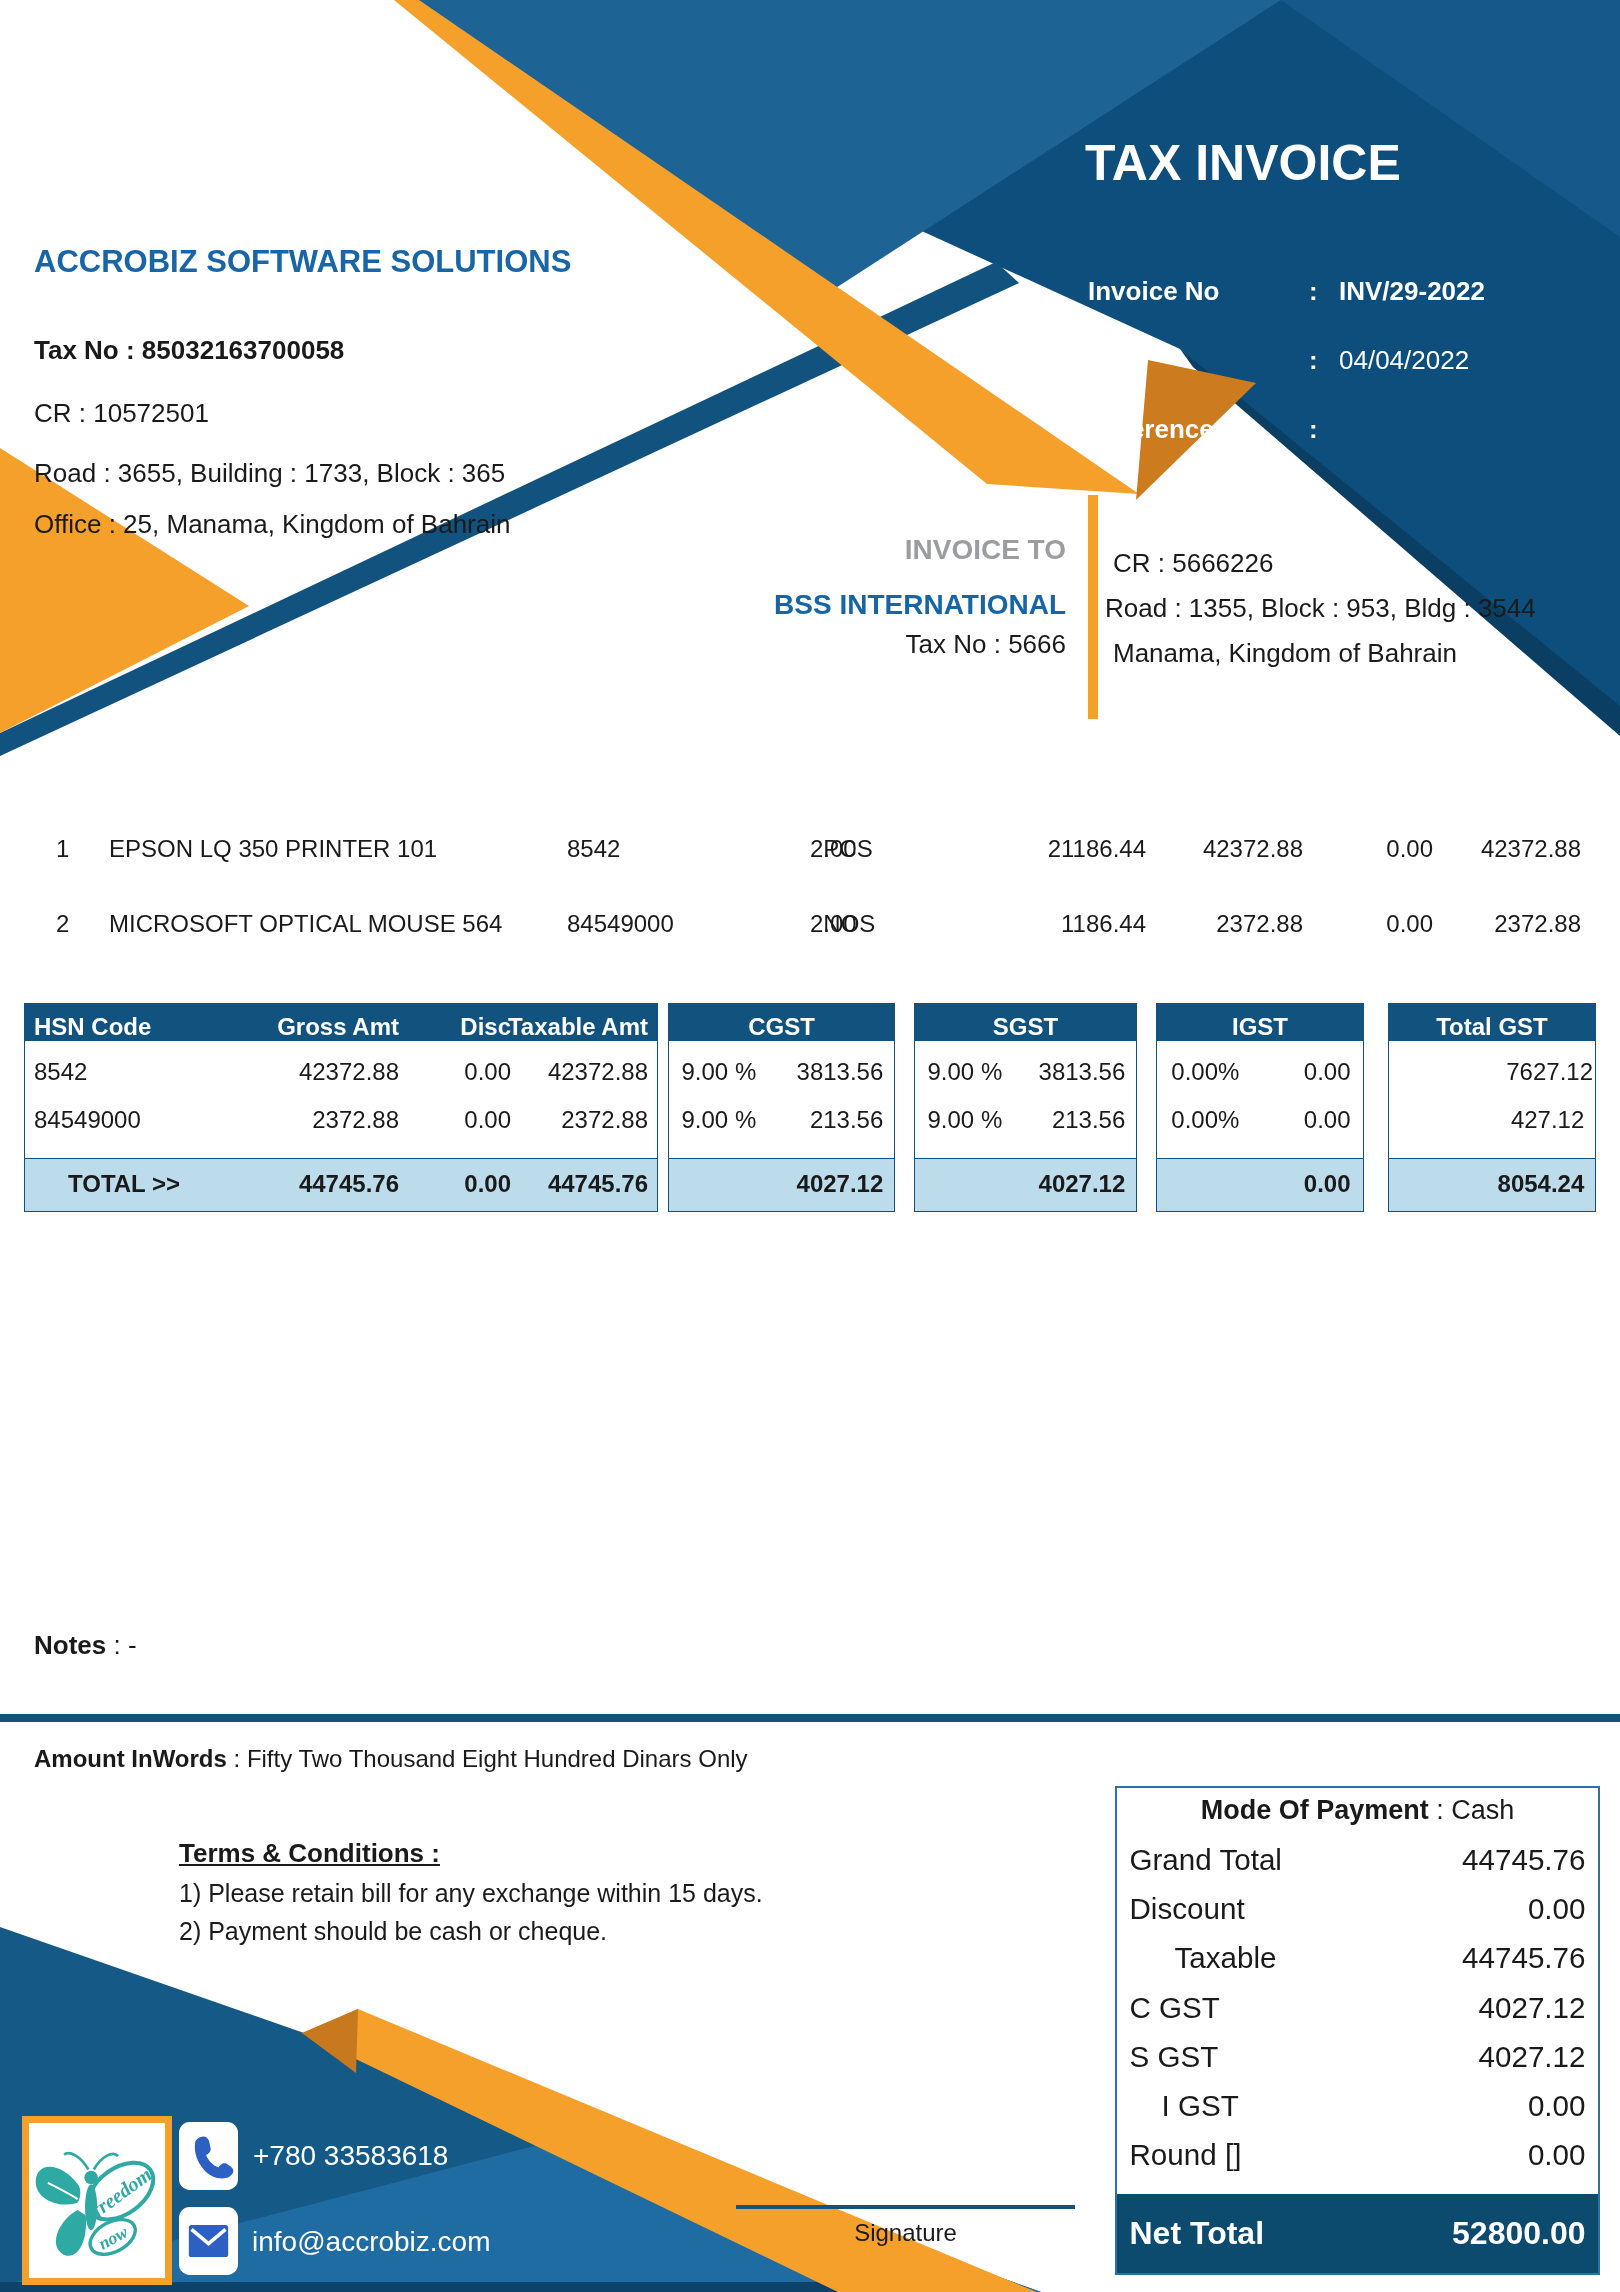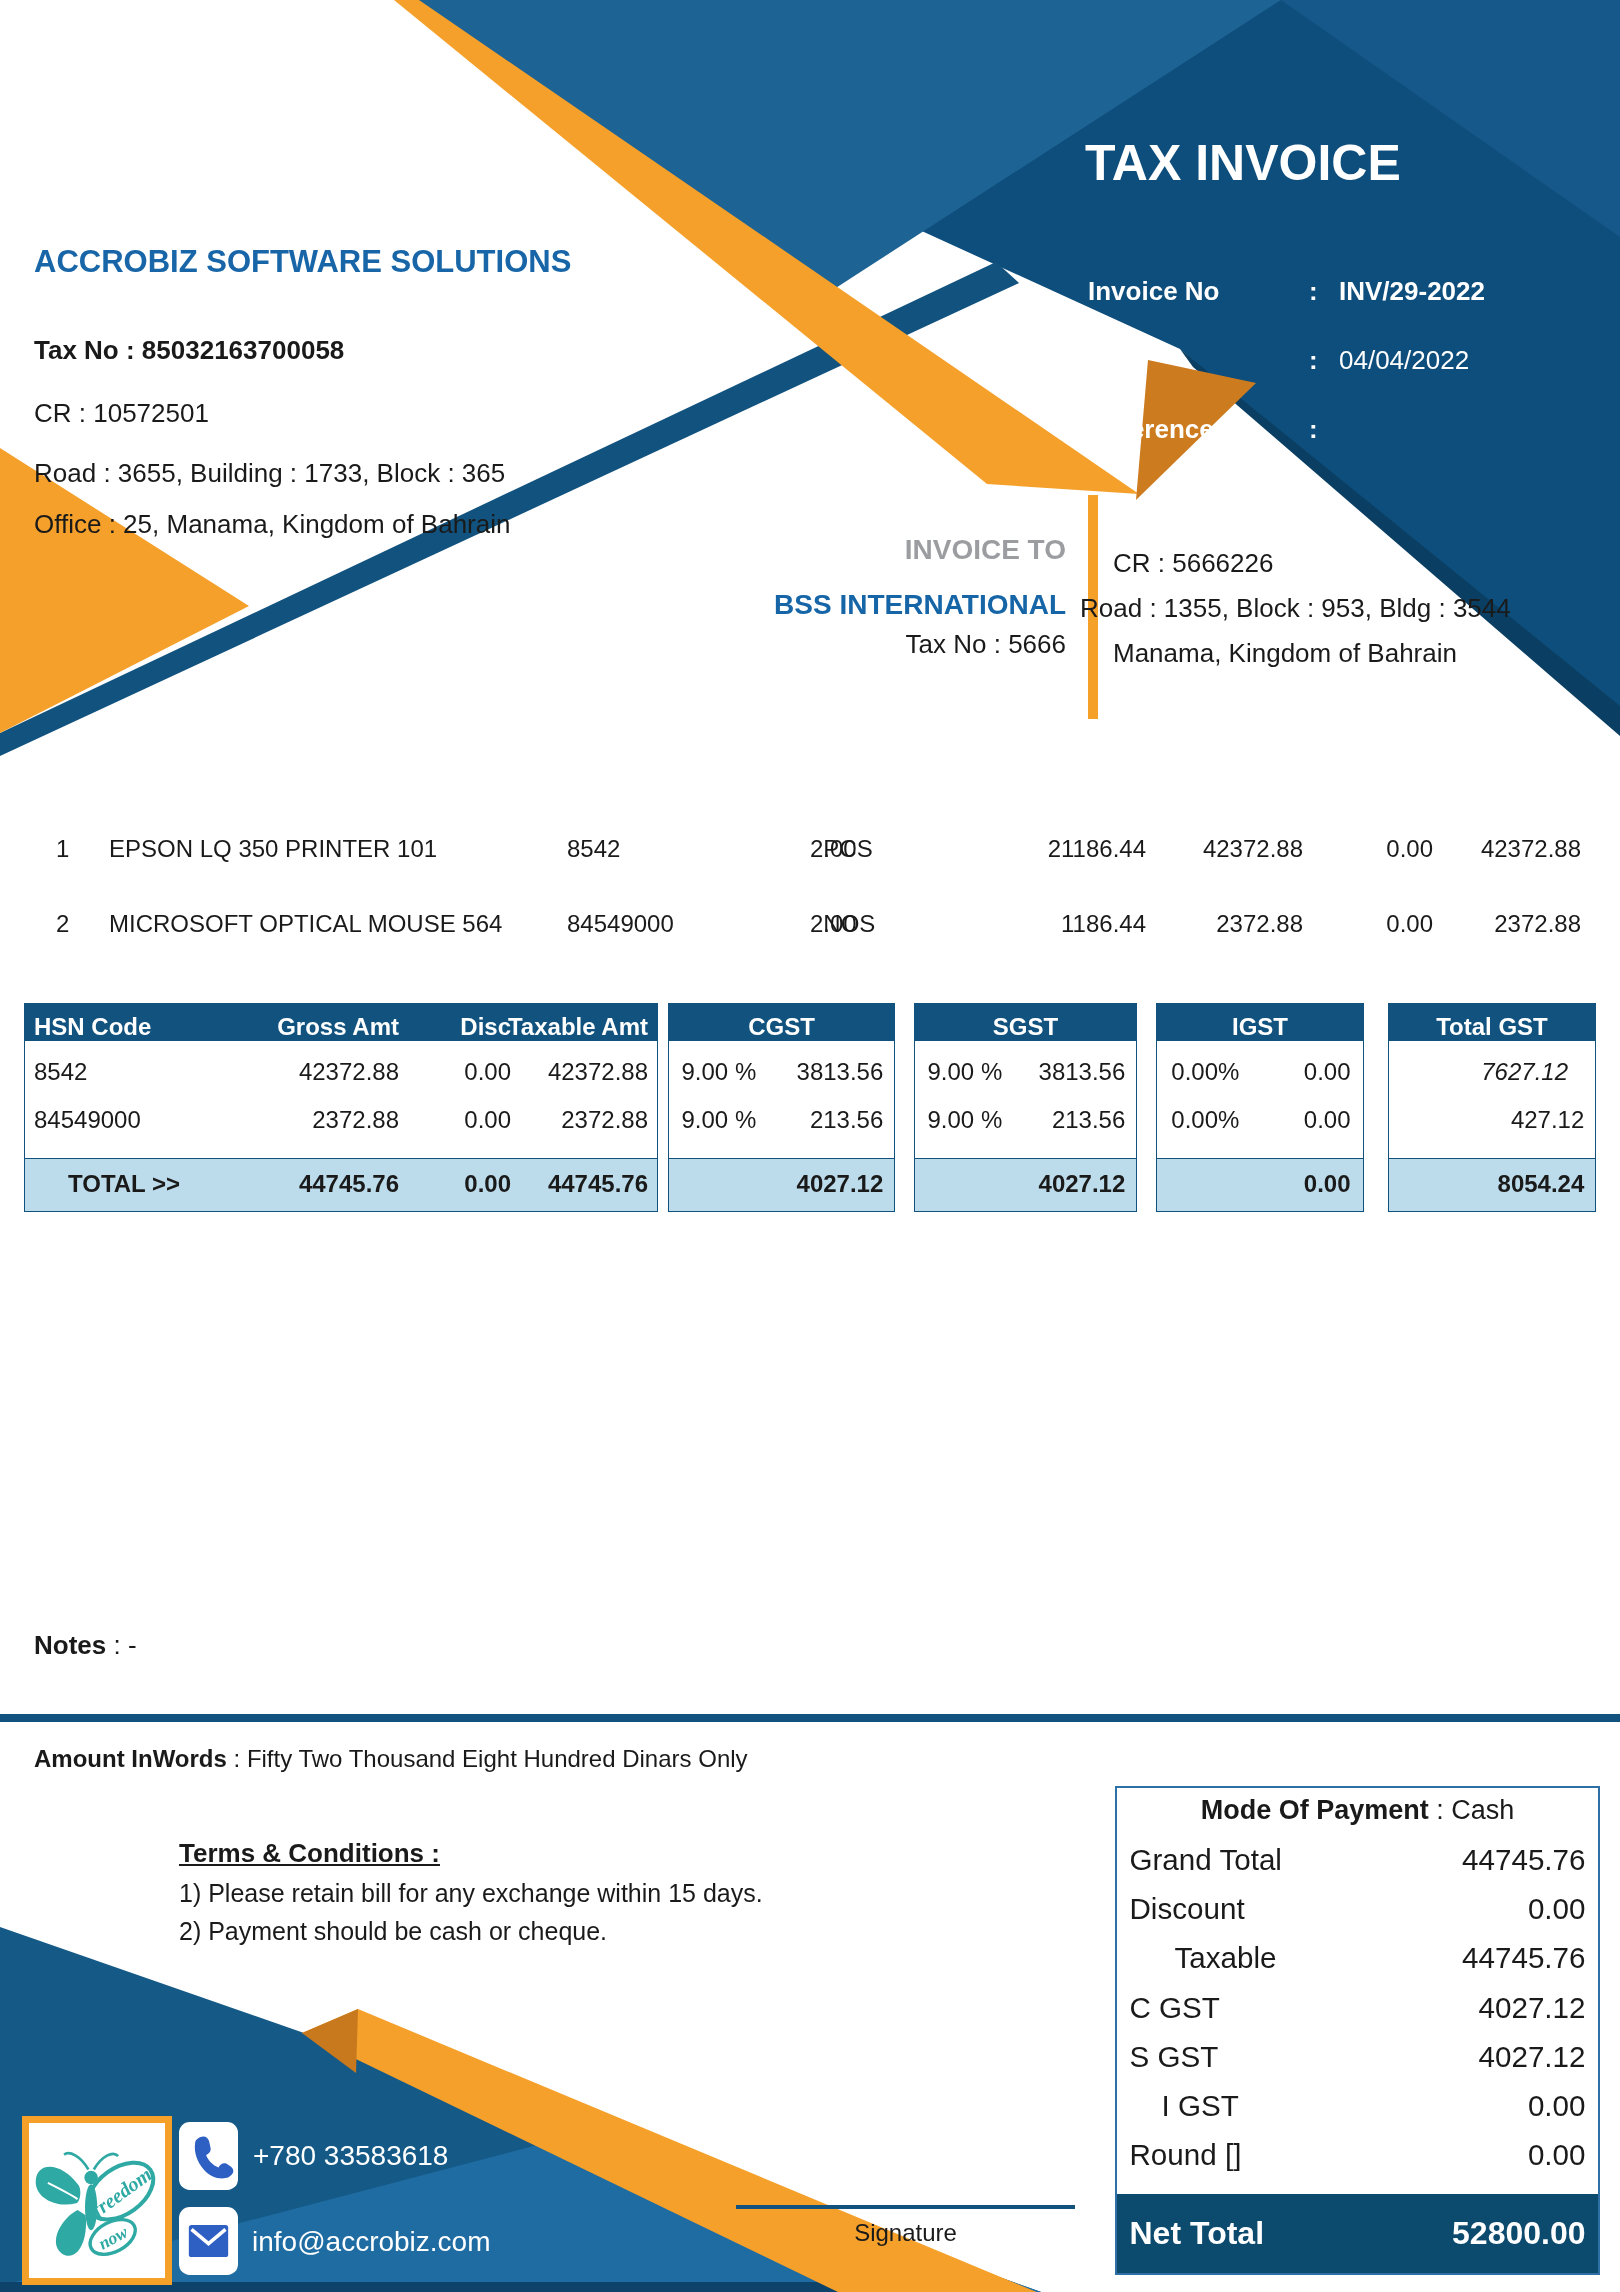--- a/index.html
+++ b/index.html
@@ -71,21 +71,21 @@
   <div class="t w" style="left:1339px;top:345px;font-size:26px;">04/04/2022</div>
   <div class="t b w" style="left:1088px;top:414px;font-size:26px;">Reference</div>
   <div class="t b w" style="left:1309px;top:414px;font-size:26px;">:</div>
   <div class="t w" style="left:1339px;top:414px;font-size:26px;"></div>
 
   <div class="t b" style="right:554px;top:534px;font-size:28px;color:#9B9DA0;">INVOICE TO</div>
   <div class="t b" style="right:554px;top:589px;font-size:28px;color:#1565A7;">BSS INTERNATIONAL</div>
   <div class="t" style="right:554px;top:629px;font-size:26px;">Tax No : 5666</div>
   <div class="t" style="left:1088px;top:495px;width:9.9px;height:224px;background:#F5A028;"></div>
   <div class="t" style="left:1113px;top:548px;font-size:26px;">CR : 5666226</div>
-  <div class="t" style="left:1080px;top:593px;font-size:26px;">Road : 1355, Block : 953, Bldg : 3544</div>
+  <div class="t" style="left:1105px;top:593px;font-size:26px;">Road : 1355, Block : 953, Bldg : 3544</div>
   <div class="t" style="left:1113px;top:638px;font-size:26px;">Manama, Kingdom of Bahrain</div>
 
 
   <div class="itemrow" style="top:833px;">
     <span class="c-sno">1</span>
     <span class="c-desc">EPSON LQ 350 PRINTER 101</span>
     <span class="c-hsn">8542</span>
     <span class="c-qty"><span>2.00</span>&nbsp;&nbsp;<span>PCS</span></span>
     <span class="c-rate">21186.44</span>
     <span class="c-price">42372.88</span>
@@ -179,21 +179,21 @@
     <div class="tot">
         <span style="right:12.5px;">0.00</span>
       </div>
   </div>
 
   <div class="taxtbl" style="left:1388px;width:208px;">
     <div class="hdr">
         <span class="ctr">Total GST</span>
       </div>
     <div class="row r1">
-        <span style="right:27px;font-style:italic;">7627.12</span>
+        <span style="right:2px;">7627.12</span>
       </div>
     <div class="row r2">
         <span style="right:10.7px;">427.12</span>
       </div>
     <div class="tot">
         <span style="right:10.7px;">8054.24</span>
       </div>
   </div>
 
   <div class="t" style="left:34px;top:1630px;font-size:26px;">

